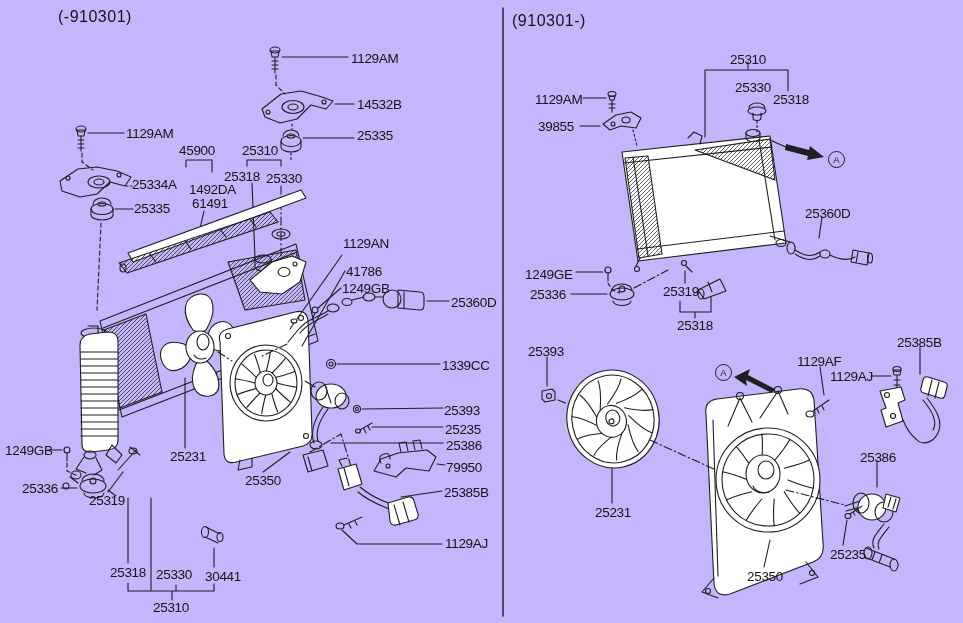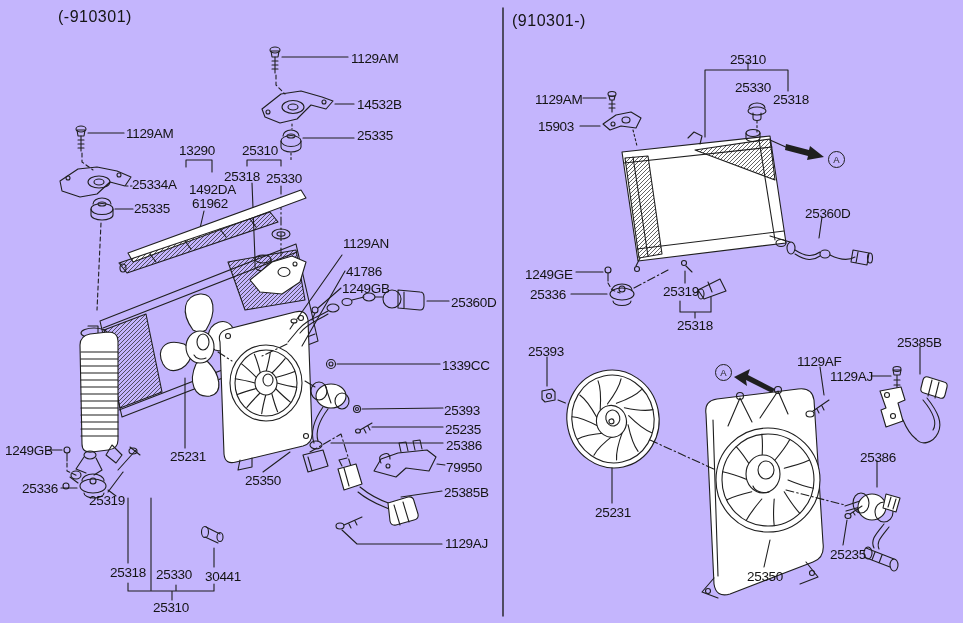--- a/index.html
+++ b/index.html
@@ -425,26 +425,26 @@
 
   <div class="hdr" style="left:58px;top:8px">(-910301)</div>
   <div class="hdr" style="left:512px;top:12px">(910301-)</div>
 
   <div class="lbl" style="left:351px;top:51px">1129AM</div>
   <div class="lbl" style="left:357px;top:97px">14532B</div>
   <div class="lbl" style="left:357px;top:128px">25335</div>
   <div class="lbl" style="left:126px;top:126px">1129AM</div>
   <div class="lbl" style="left:132px;top:177px">25334A</div>
   <div class="lbl" style="left:134px;top:201px">25335</div>
-  <div class="lbl" style="left:179px;top:143px">13290</div>
+  <div class="lbl" style="left:179px;top:143px">45900</div>
   <div class="lbl" style="left:242px;top:143px">25310</div>
   <div class="lbl" style="left:224px;top:169px">25318</div>
   <div class="lbl" style="left:266px;top:171px">25330</div>
   <div class="lbl" style="left:189px;top:182px">1492DA</div>
-  <div class="lbl" style="left:192px;top:196px">61962</div>
+  <div class="lbl" style="left:192px;top:196px">61491</div>
   <div class="lbl" style="left:343px;top:236px">1129AN</div>
   <div class="lbl" style="left:346px;top:264px">41786</div>
   <div class="lbl" style="left:342px;top:281px">1249GB</div>
   <div class="lbl" style="left:451px;top:295px">25360D</div>
   <div class="lbl" style="left:442px;top:358px">1339CC</div>
   <div class="lbl" style="left:444px;top:403px">25393</div>
   <div class="lbl" style="left:445px;top:422px">25235</div>
   <div class="lbl" style="left:446px;top:438px">25386</div>
   <div class="lbl" style="left:446px;top:460px">79950</div>
   <div class="lbl" style="left:444px;top:485px">25385B</div>
@@ -456,21 +456,21 @@
   <div class="lbl" style="left:445px;top:536px">1129AJ</div>
   <div class="lbl" style="left:110px;top:565px">25318</div>
   <div class="lbl" style="left:156px;top:567px">25330</div>
   <div class="lbl" style="left:205px;top:569px">30441</div>
   <div class="lbl" style="left:153px;top:600px">25310</div>
 
   <div class="lbl" style="left:730px;top:52px">25310</div>
   <div class="lbl" style="left:735px;top:80px">25330</div>
   <div class="lbl" style="left:773px;top:92px">25318</div>
   <div class="lbl" style="left:535px;top:92px">1129AM</div>
-  <div class="lbl" style="left:538px;top:119px">15903</div>
+  <div class="lbl" style="left:538px;top:119px">39855</div>
   <div class="lbl" style="left:805px;top:206px">25360D</div>
   <div class="lbl" style="left:525px;top:267px">1249GE</div>
   <div class="lbl" style="left:530px;top:287px">25336</div>
   <div class="lbl" style="left:663px;top:284px">25319</div>
   <div class="lbl" style="left:677px;top:318px">25318</div>
   <div class="lbl" style="left:528px;top:344px">25393</div>
   <div class="lbl" style="left:595px;top:505px">25231</div>
   <div class="lbl" style="left:797px;top:354px">1129AF</div>
   <div class="lbl" style="left:830px;top:369px">1129AJ</div>
   <div class="lbl" style="left:897px;top:335px">25385B</div>

